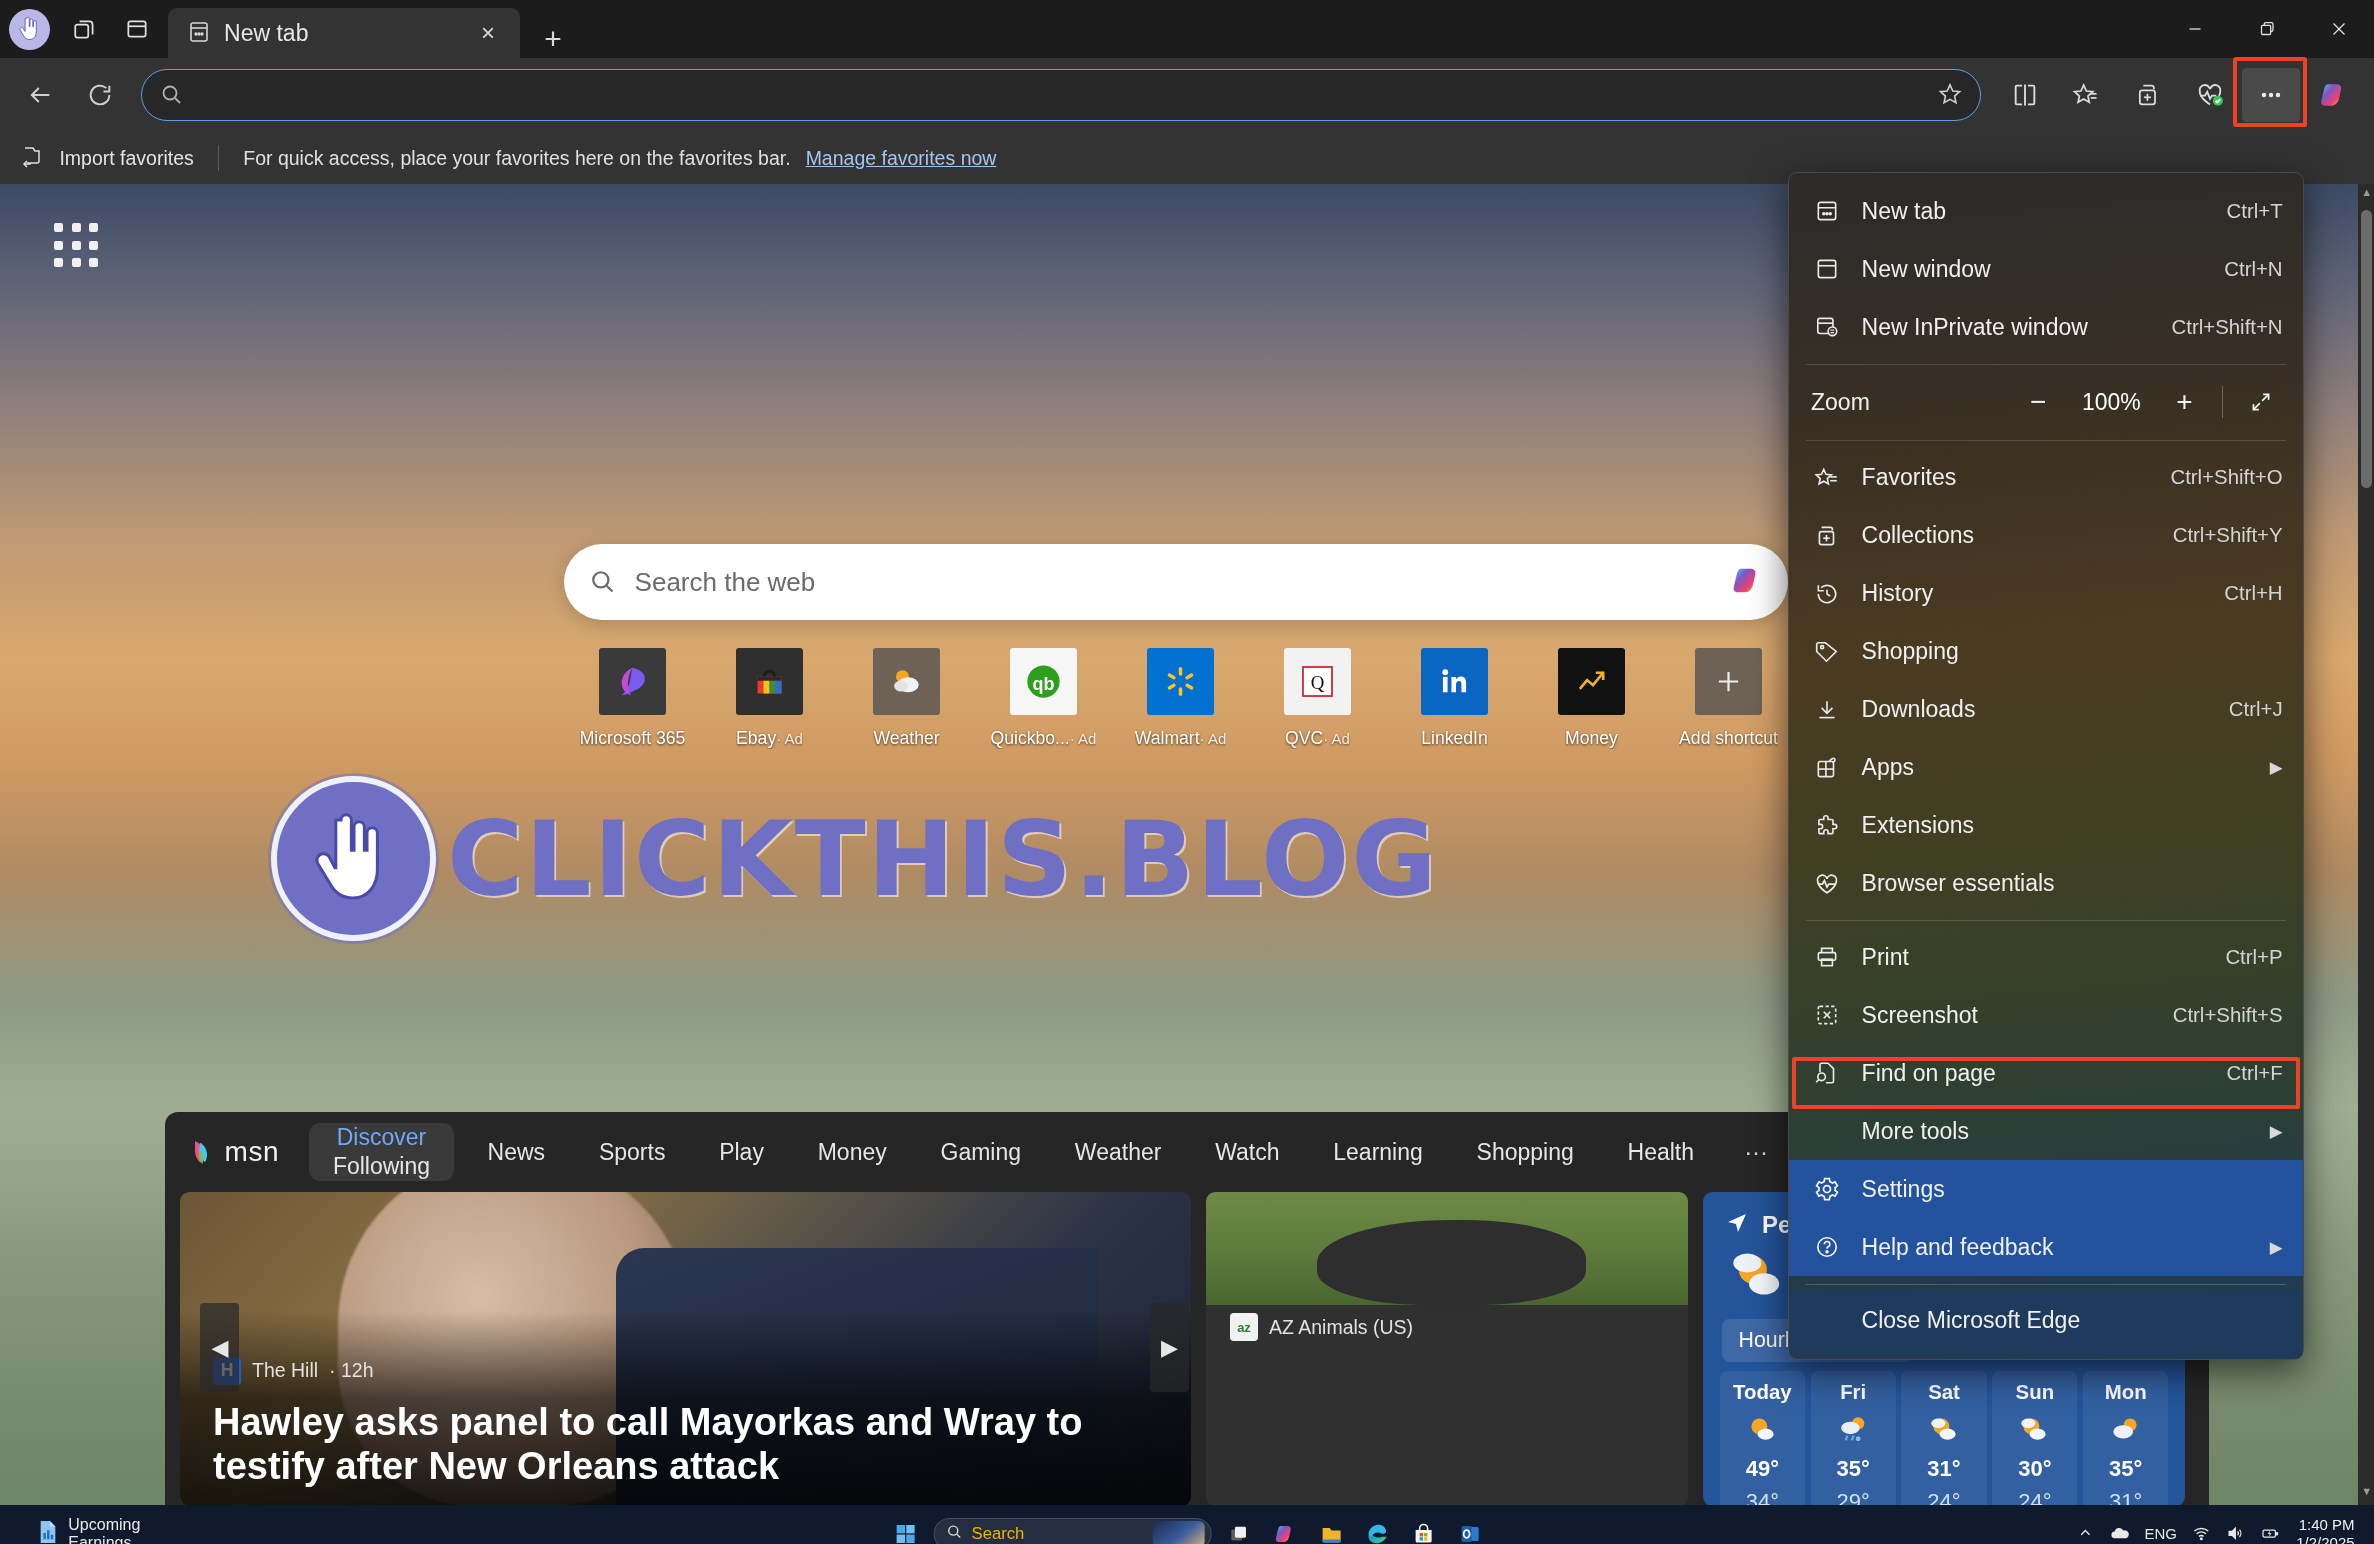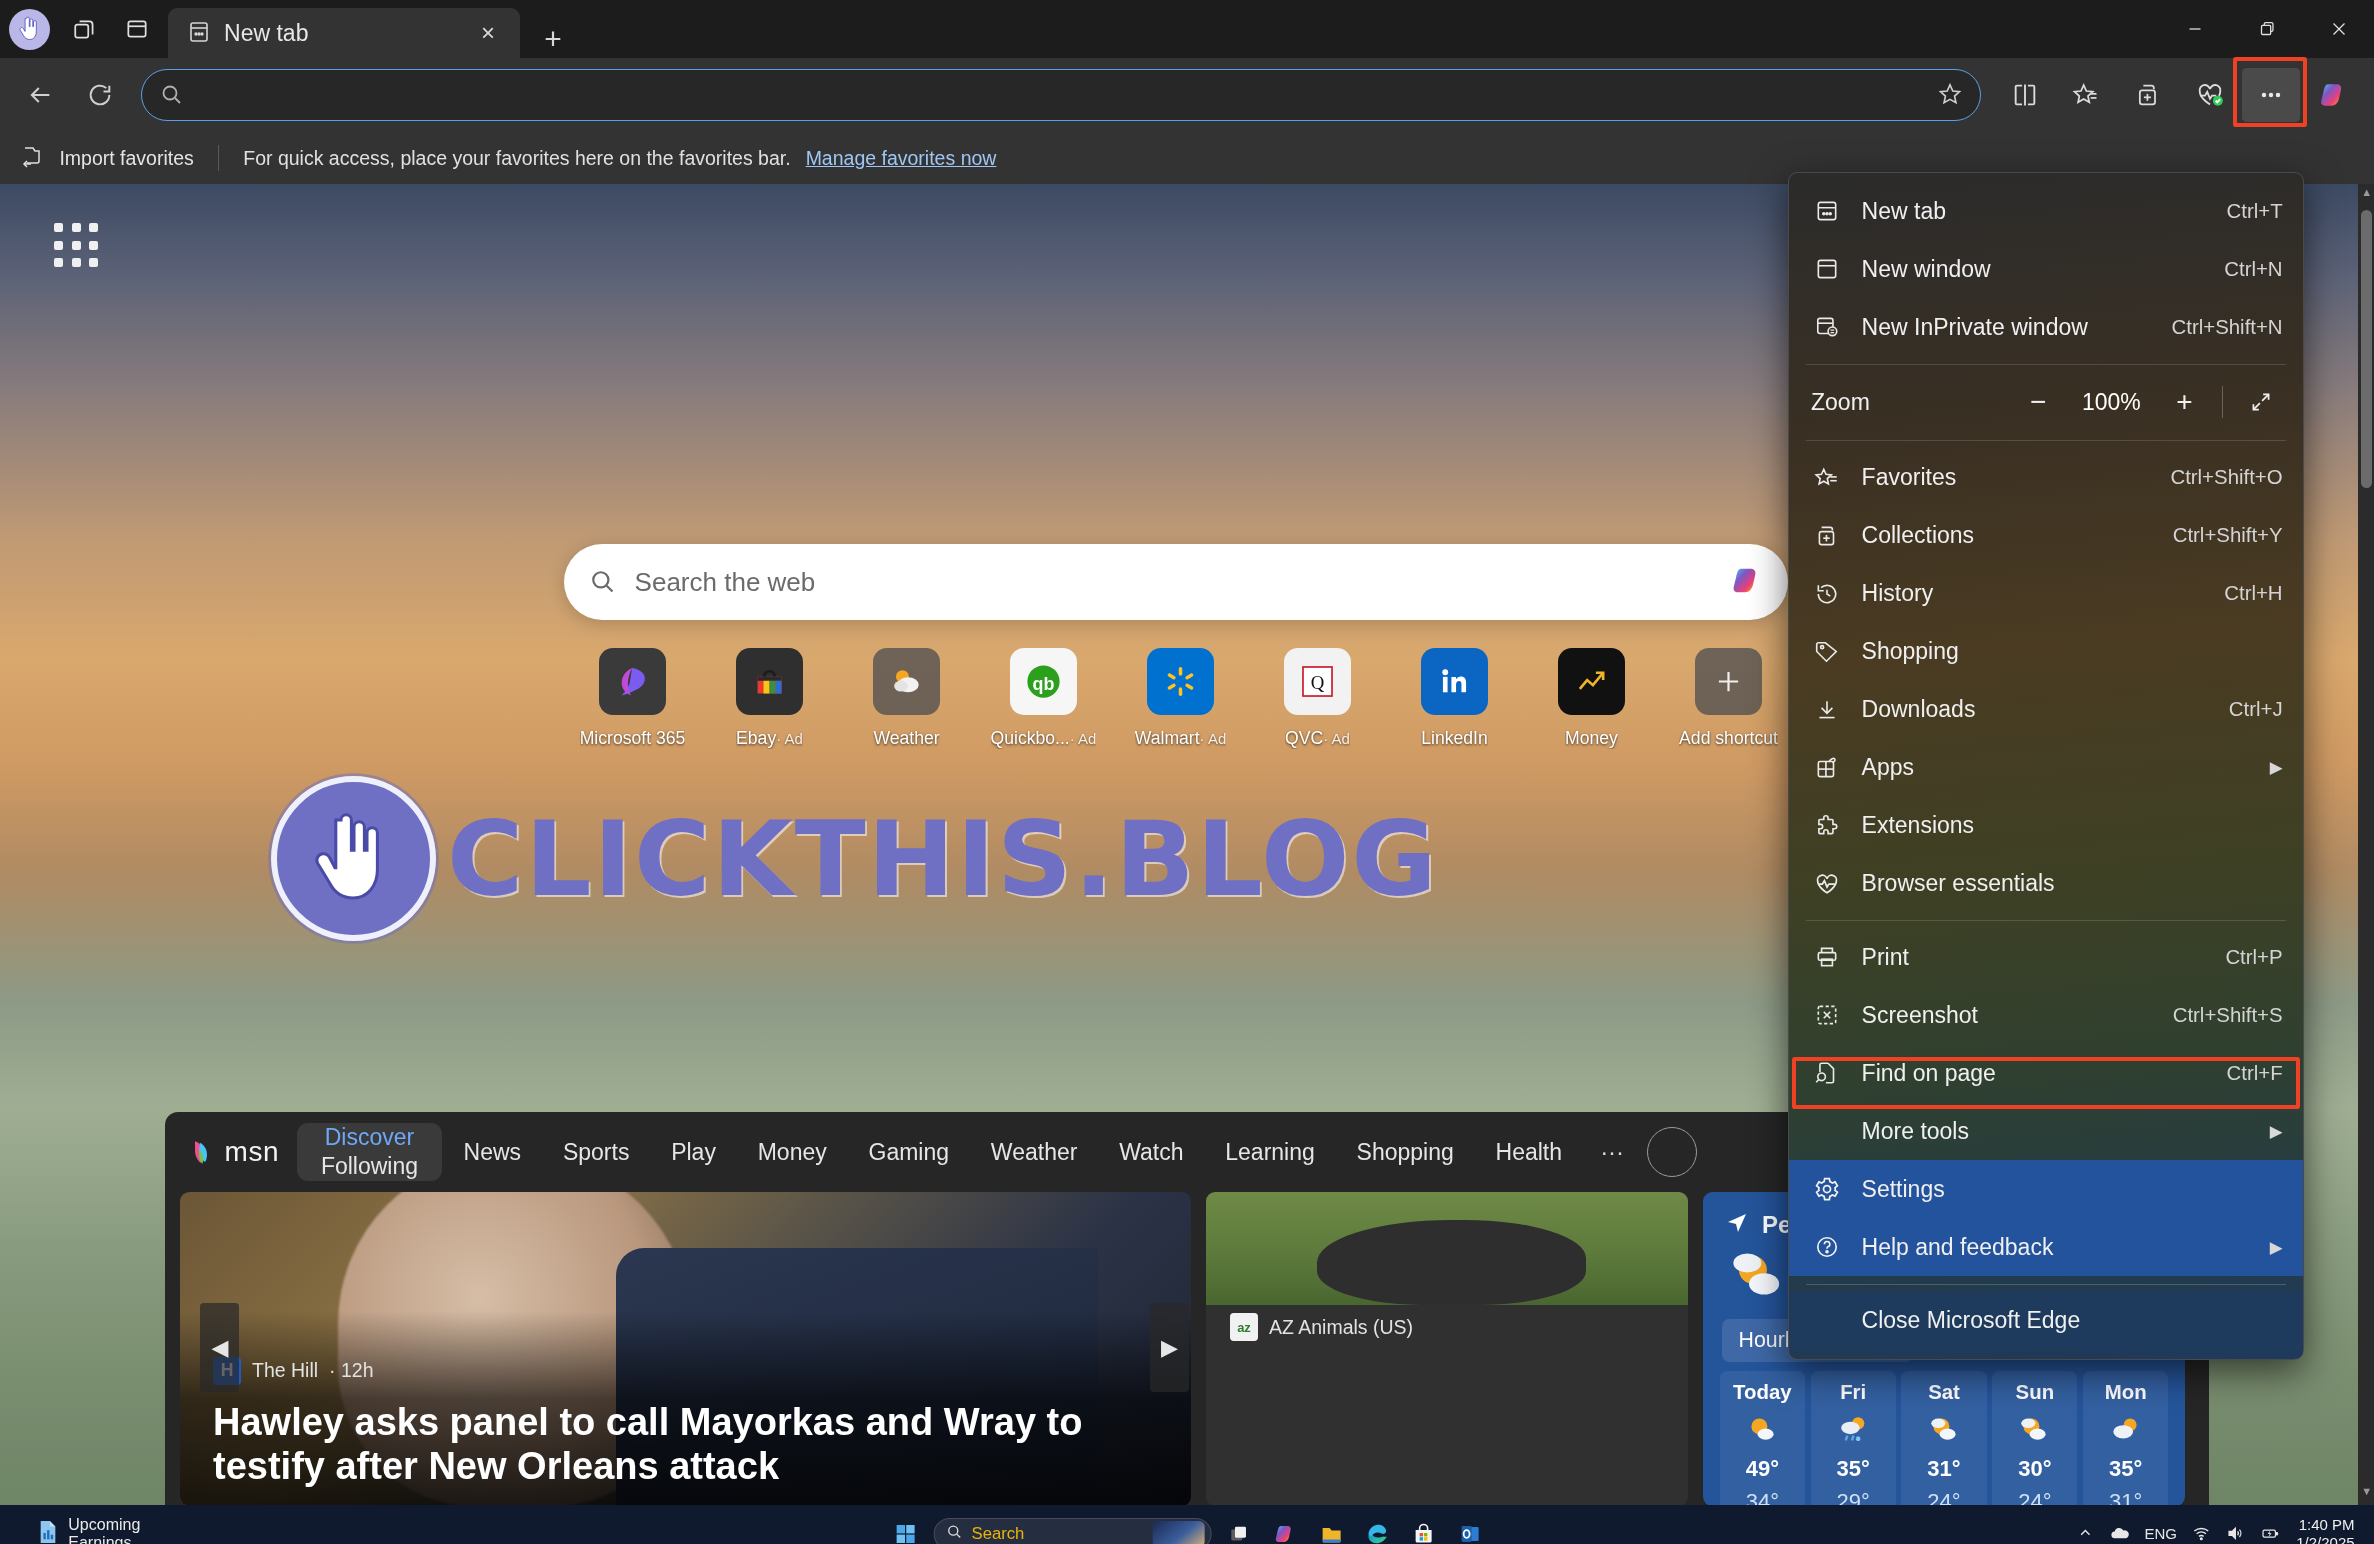--- a/index.html
+++ b/index.html
@@ -128,21 +128,21 @@
   }
   .ntp-search .sp { flex: 1; color: #6b6b6b; font-size: 26px; }
 
   .shortcuts {
     position: absolute; left: 564px; top: 464px;
     width: 1234px;
     display: flex; gap: 0;
   }
   .sc { width: 137px; display: flex; flex-direction: column; align-items: center; }
   .sc-tile {
-    width: 67px; height: 67px; border-radius: 14px;
+    width: 67px; height: 67px; border-radius: 3px;
     background: rgba(80,80,80,.78);
     display: flex; align-items: center; justify-content: center;
     overflow: hidden;
   }
   .sc-label {
     margin-top: 13px; color: #fff; font-size: 17.6px;
     text-shadow: 0 0.9px 2.8px rgba(0,0,0,.75);
     white-space: nowrap; max-width: 135px; overflow: hidden; text-overflow: ellipsis;
   }
   .sc-ad { opacity: .82; font-size: 15px; }
@@ -167,21 +167,21 @@
 
   
   .feed {
     position: absolute; left: 165px; top: 928px;
     width: 2044px; height: 393px;
     background: #262626;
     border-radius: 13px 13px 0 0;
   }
   .feed-nav {
     height: 80px; display: flex; align-items: center;
-    padding: 0 9.3px 0 22px; gap: 1px;
+    padding: 0 9.3px 0 22px; gap: 13px;
   }
   .msn-logo { display: flex; align-items: center; gap: 5.6px; margin-right: 16.7px; }
   .msn-word { color: #f2f2f2; font-size: 28px; letter-spacing: 0.5px; }
   .feed-pill {
     height: 58px; display: flex; align-items: center;
     background: #3a3a3a; border-radius: 11px; padding: 0 5.6px; flex-direction: column;
   }
   .feed-tab {
     padding: 0 18.6px; height: 52px;
     display: flex; align-items: center;

